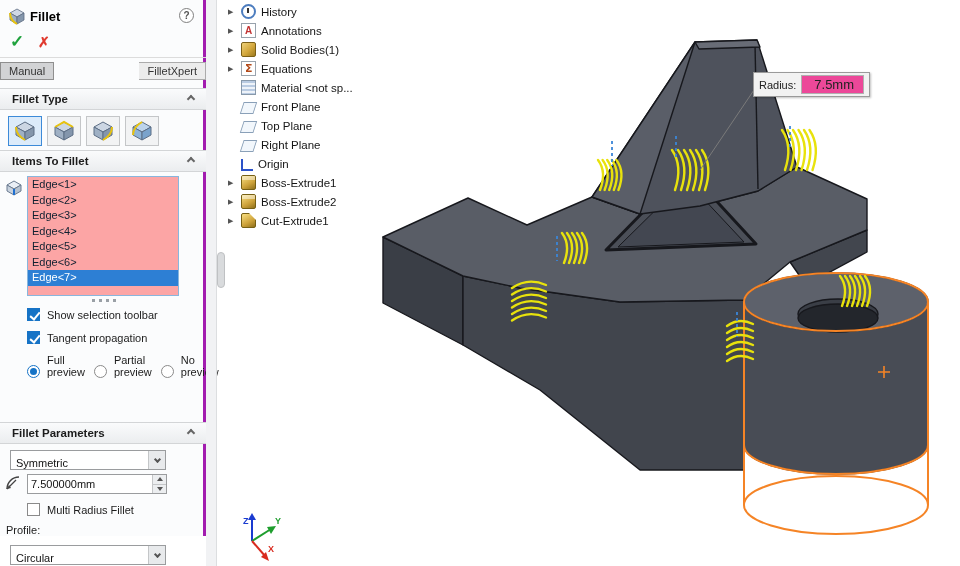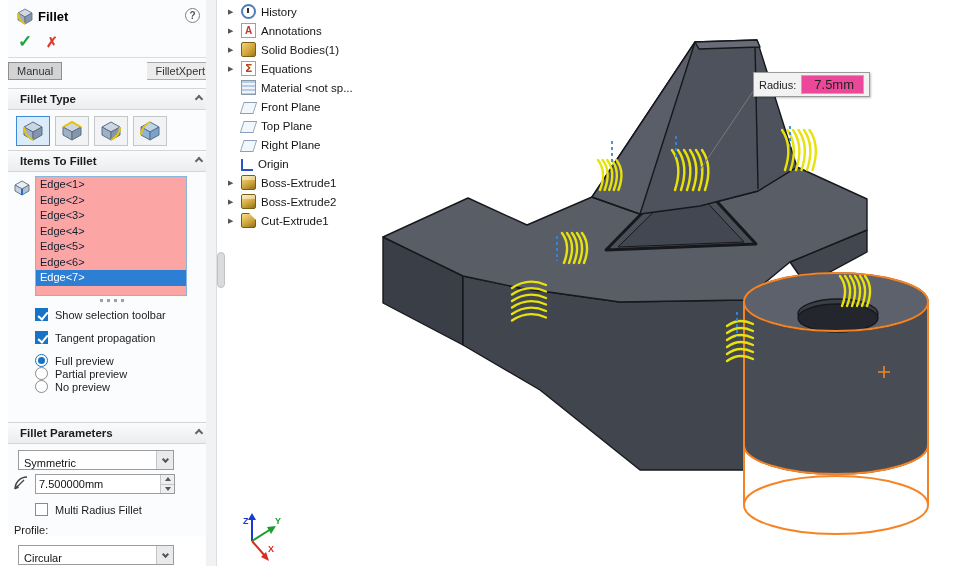--- a/index.html
+++ b/index.html
@@ -24,21 +24,21 @@
   .equations-icon{background:#fff;border:1px solid #9aa4ae}
   .equations-icon::after{content:"Σ";position:absolute;left:3px;top:0;font:bold 11px/13px "DejaVu Sans",sans-serif;color:#b34a1a}
   .material-icon{background:repeating-linear-gradient(180deg,#b9cbe2 0 2px,#eef3f9 2px 4px);border:1px solid #8899aa}
   .plane-icon{height:12px;margin-top:2px;background:#f2f7fc;border:1px solid #8aa0b8;transform:skewX(-18deg) scaleX(.9)}
   .origin-icon{border-left:2px solid #2c52c8;border-bottom:2px solid #2c52c8;width:12px;height:12px;margin-top:2px}
   .boss-extrude-icon,.cut-extrude-icon{background:linear-gradient(150deg,#f2d677 10%,#cda23a 60%,#8f701c 100%);border:1px solid #776014;border-radius:2px}
   .boss-extrude-icon::after{content:"";position:absolute;left:0;top:0;right:0;height:4px;background:rgba(255,255,255,.45)}
   .cut-extrude-icon::after{content:"";position:absolute;right:-1px;top:-1px;width:0;height:0;border-left:7px solid transparent;border-top:7px solid #fff}
 
   
-  .panel{position:absolute;left:8px;top:0;width:206px;height:536px;background:#fbfcfd;z-index:5;border-right:5px solid #a21caf}
+  .panel{position:absolute;left:0;top:0;width:206px;height:536px;background:#fbfcfd;z-index:5;border-right:3px solid #a21caf}
   .pm-scroll{position:absolute;left:206px;top:0;width:11px;height:566px;background:#f1f2f4;border-right:1px solid #dcdee0;z-index:5}
   .splitter-handle{position:absolute;left:217px;top:252px;width:8px;height:36px;background:#d9dbdd;border:1px solid #bfc1c3;border-radius:4px;z-index:6}
 
   .pm-title-icon{position:absolute;left:8px;top:7px}
   .pm-title{position:absolute;left:30px;top:9px;font-size:13px;font-weight:bold;color:#000}
   .help{position:absolute;right:9px;top:8px;width:15px;height:15px;border:1px solid #808080;border-radius:50%;
     color:#555;font-size:10px;font-weight:bold;text-align:center;line-height:13px;background:#fff}
   .ok-btn{position:absolute;left:10px;top:33px;color:#1fa23d;font-size:17px;font-weight:bold;line-height:17px}
   .cancel-btn{position:absolute;left:38px;top:35px;color:#e03a2f;font-size:14px;font-weight:bold;line-height:14px}
   .sep1{position:absolute;left:0;top:57px;width:206px;border-top:1px solid #dcdcdc}
@@ -59,21 +59,21 @@
   .ft-btn.selected{background:#dcebfa;border-color:#3c8ad8}
 
   .edge-ic{position:absolute;left:5px;top:179px}
   .listbox{position:absolute;left:27px;top:176px;width:152px;height:120px;background:#fca5a5;border:1px solid #88b6dd;overflow:hidden}
   .list-item{height:15.5px;font-size:11px;color:#102030;padding:1px 4px 0;white-space:nowrap}
   .list-item.selected{background:#2d7fd4;color:#fff}
   .grip{position:absolute;left:92px;top:299px;width:24px;height:3px;
     background:repeating-linear-gradient(90deg,#9aa0a6 0 3px,transparent 3px 7px)}
 
   #itf-checks{position:absolute;left:27px;top:308px;display:flex;flex-direction:column;gap:10px}
-  #itf-radios{position:absolute;left:27px;top:354px;display:flex;flex-direction:column;}
+  #itf-radios{position:absolute;left:27px;top:354px;display:flex;flex-direction:row;gap:9px}
   .opt-row{display:flex;align-items:flex-end;gap:7px}
   .opt-lbl{font-size:11px;color:#1c1c1c}
   .cb{width:13px;height:13px;border:1px solid #8a8a8a;background:#fff;position:relative;flex:none}
   .cb.checked{background:#1673c6;border-color:#1673c6}
   .cb.checked::after{content:"";position:absolute;left:4px;top:1px;width:4px;height:8px;border:solid #fff;border-width:0 2px 2px 0;transform:rotate(40deg)}
   .rb{width:13px;height:13px;border-radius:50%;border:1px solid #8a8a8a;background:#fff;position:relative;flex:none}
   .rb.selected{border-color:#1673c6}
   .rb.selected::after{content:"";position:absolute;left:2px;top:2px;width:7px;height:7px;border-radius:50%;background:#1673c6}
 
   .dd{position:absolute;left:10px;width:156px;height:20px;background:#fff;border:1px solid #9a9c9e;

